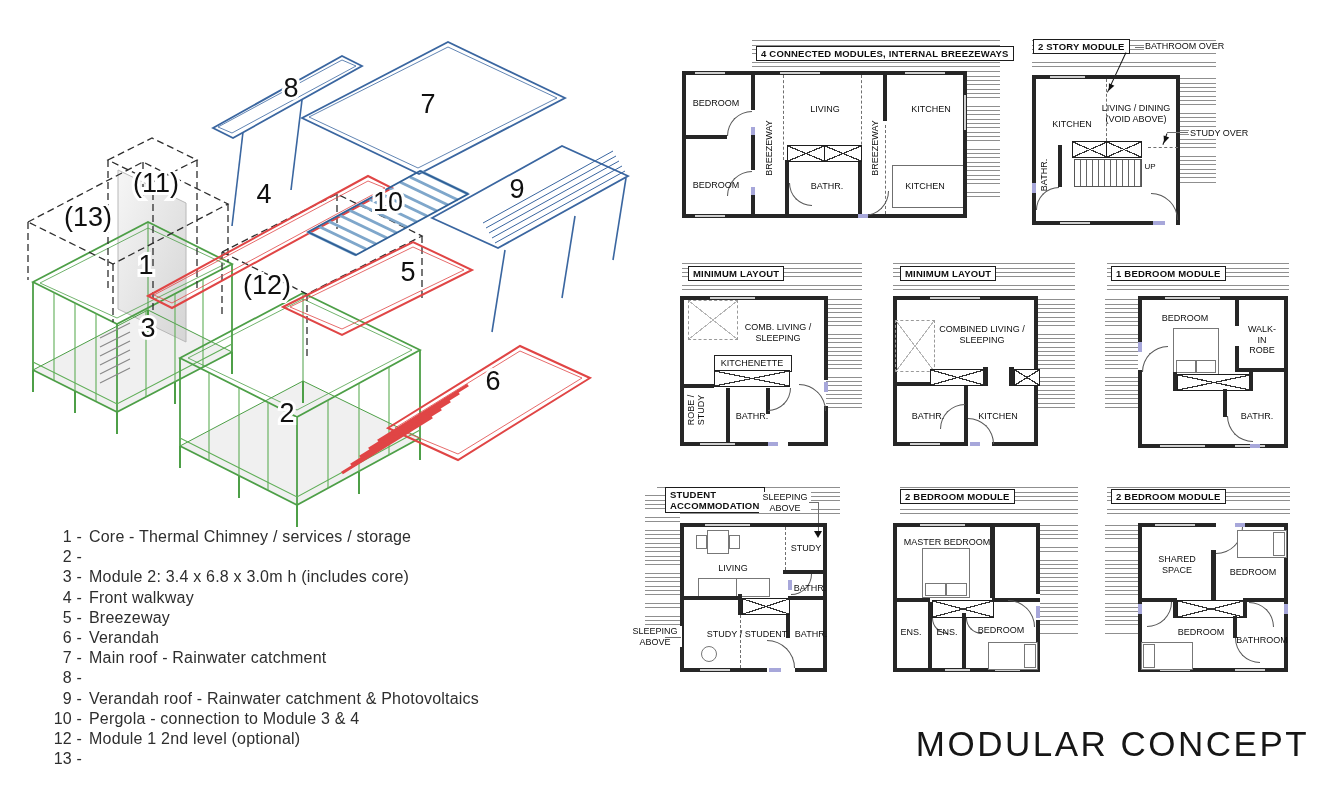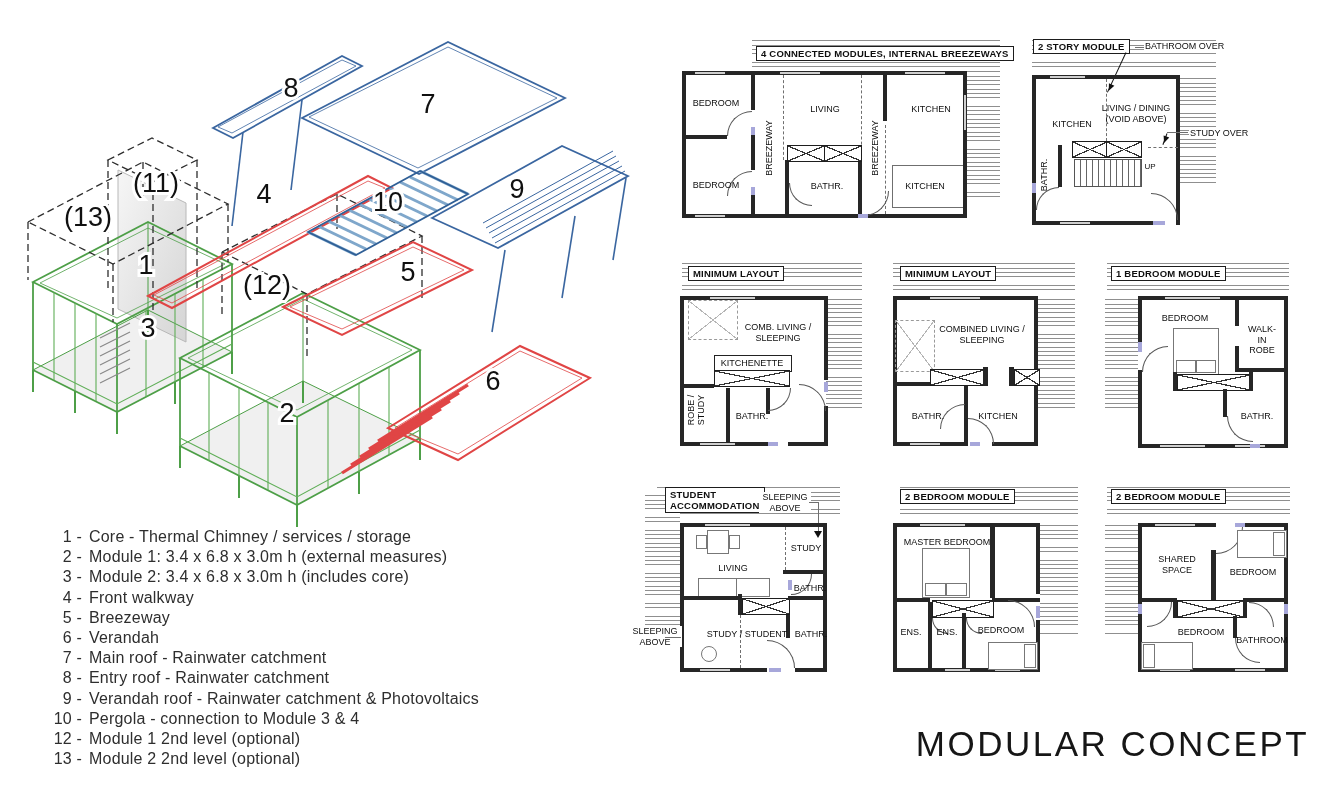--- a/index.html
+++ b/index.html
@@ -209,21 +209,20 @@
     </g>
   </svg>
 
   <div id="legend">
     <div class="lrow">
         <span class="lnum">1 -</span>
         <span>Core - Thermal Chimney / services / storage</span>
       </div>
     <div class="lrow">
         <span class="lnum">2 -</span>
-        <span>Module 1: 3.4 x 6.8 x 3.0m h (external measures)</span>
       </div>
     <div class="lrow">
         <span class="lnum">3 -</span>
         <span>Module 2: 3.4 x 6.8 x 3.0m h (includes core)</span>
       </div>
     <div class="lrow">
         <span class="lnum">4 -</span>
         <span>Front walkway</span>
       </div>
     <div class="lrow">
@@ -233,37 +232,35 @@
     <div class="lrow">
         <span class="lnum">6 -</span>
         <span>Verandah</span>
       </div>
     <div class="lrow">
         <span class="lnum">7 -</span>
         <span>Main roof - Rainwater catchment</span>
       </div>
     <div class="lrow">
         <span class="lnum">8 -</span>
-        <span>Entry roof - Rainwater catchment</span>
       </div>
     <div class="lrow">
         <span class="lnum">9 -</span>
         <span>Verandah roof - Rainwater catchment &amp; Photovoltaics</span>
       </div>
     <div class="lrow">
         <span class="lnum">10 -</span>
         <span>Pergola - connection to Module 3 &amp; 4</span>
       </div>
     <div class="lrow">
         <span class="lnum">12 -</span>
         <span>Module 1 2nd level (optional)</span>
       </div>
     <div class="lrow">
         <span class="lnum">13 -</span>
-        <span>Module 2 2nd level (optional)</span>
       </div>
   </div>
 
   <div class="plan" style="left:680px;top:35px;width:322px;height:200px">
     <div class="hatch" style="left:72px;top:2px;width:248px;height:31px"></div>
     <div class="hatch" style="left:286px;top:33px;width:34px;height:132px"></div>
     <div class="ptitle" style="left:76px;top:11px">4 CONNECTED MODULES, INTERNAL BREEZEWAYS</div>
     <div class="w" style="left:75px;top:36px;width:212px;height:4px"></div>
     <div class="w" style="left:75px;top:179px;width:212px;height:4px"></div>
     <div class="w" style="left:283px;top:36px;width:4px;height:147px"></div>

